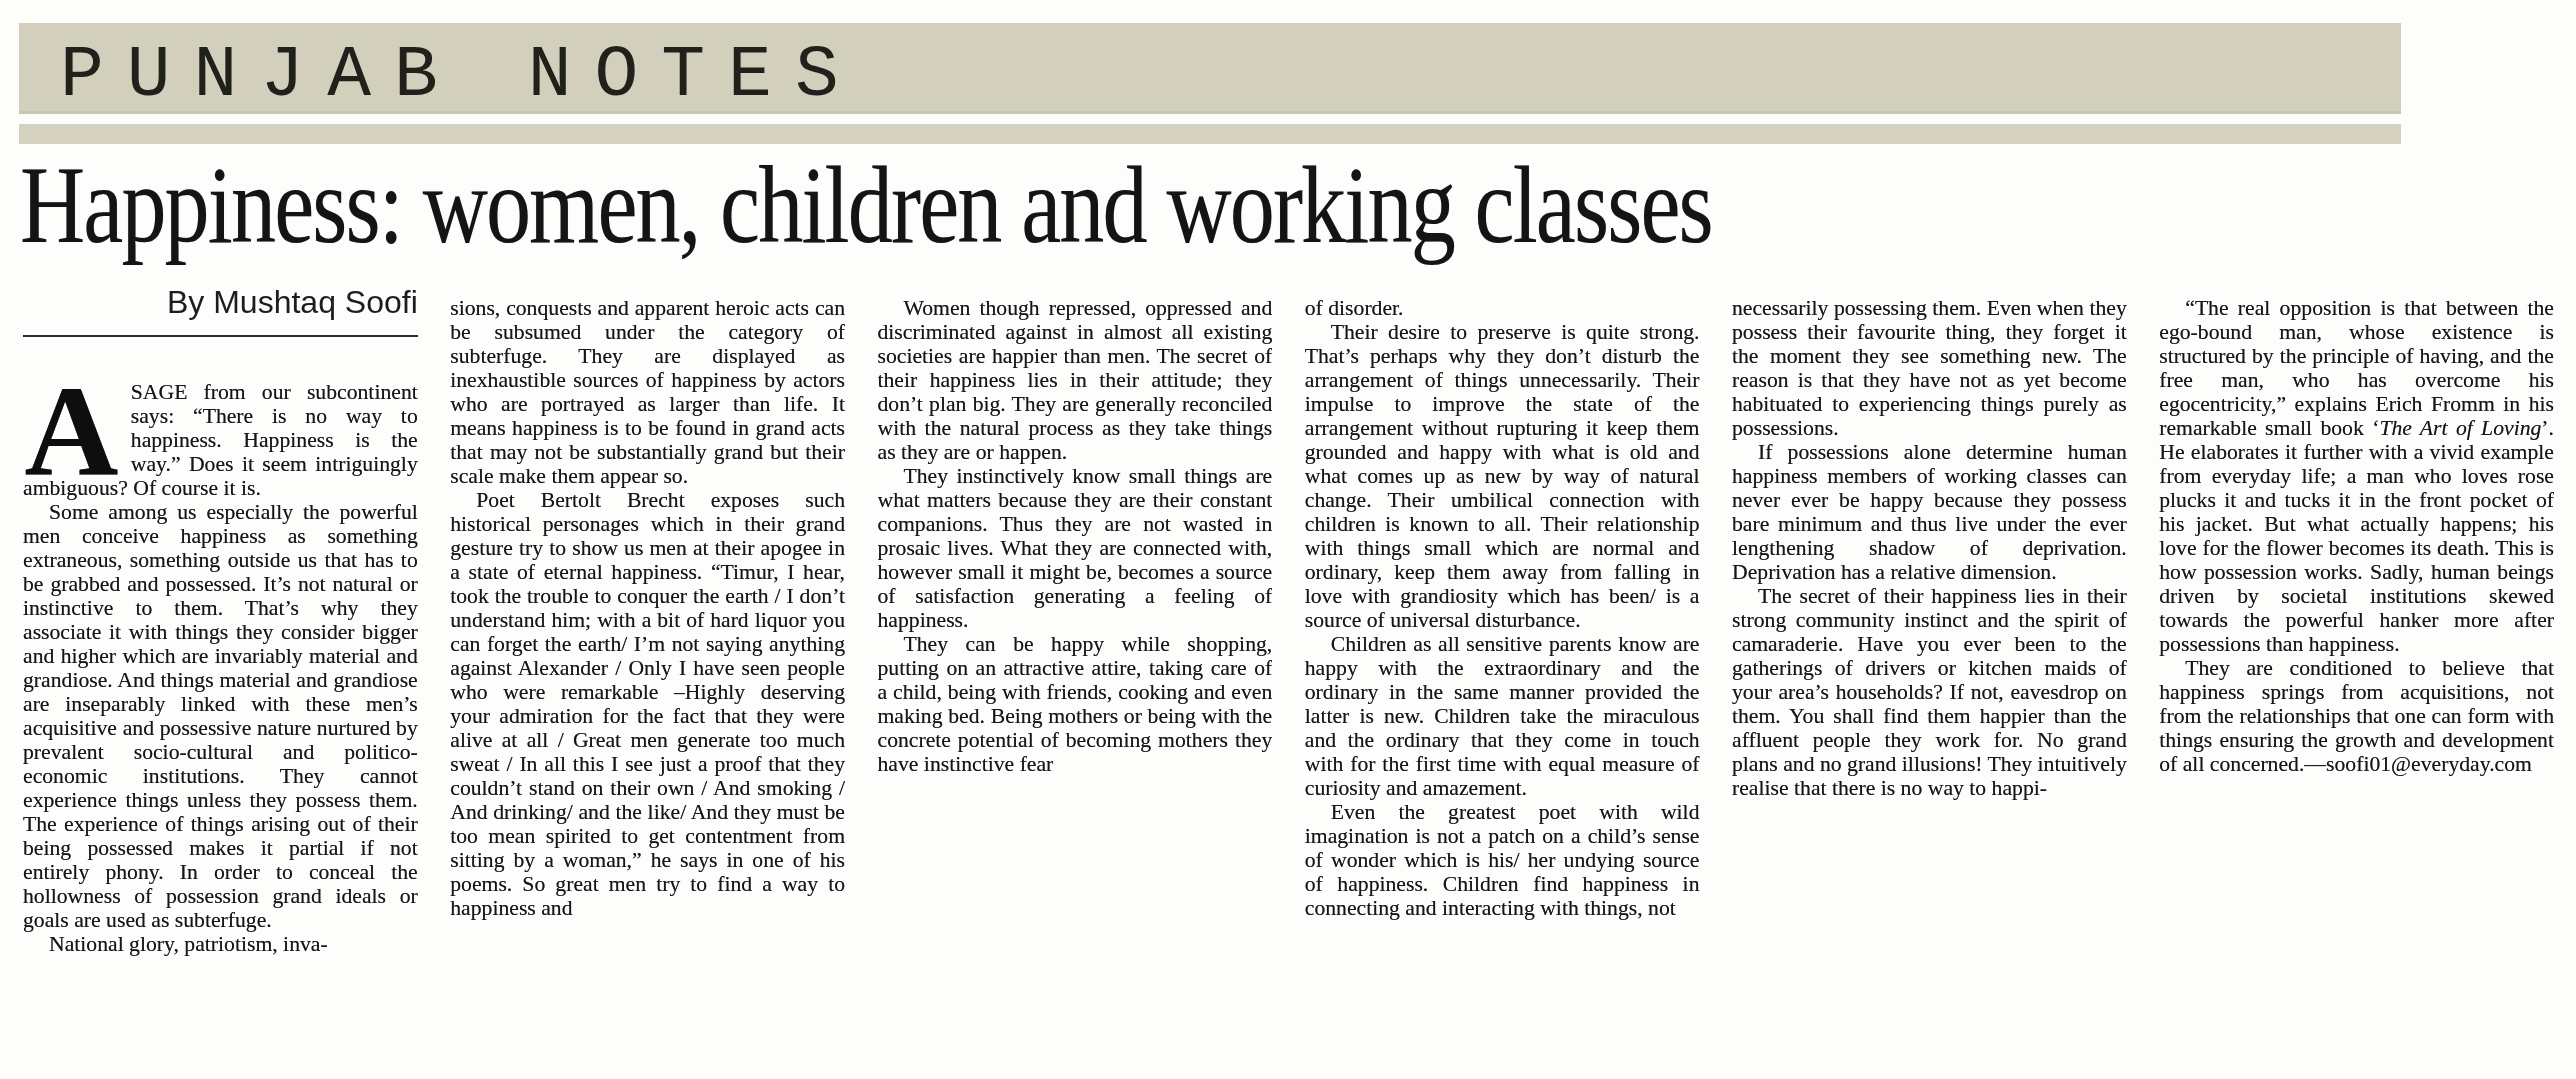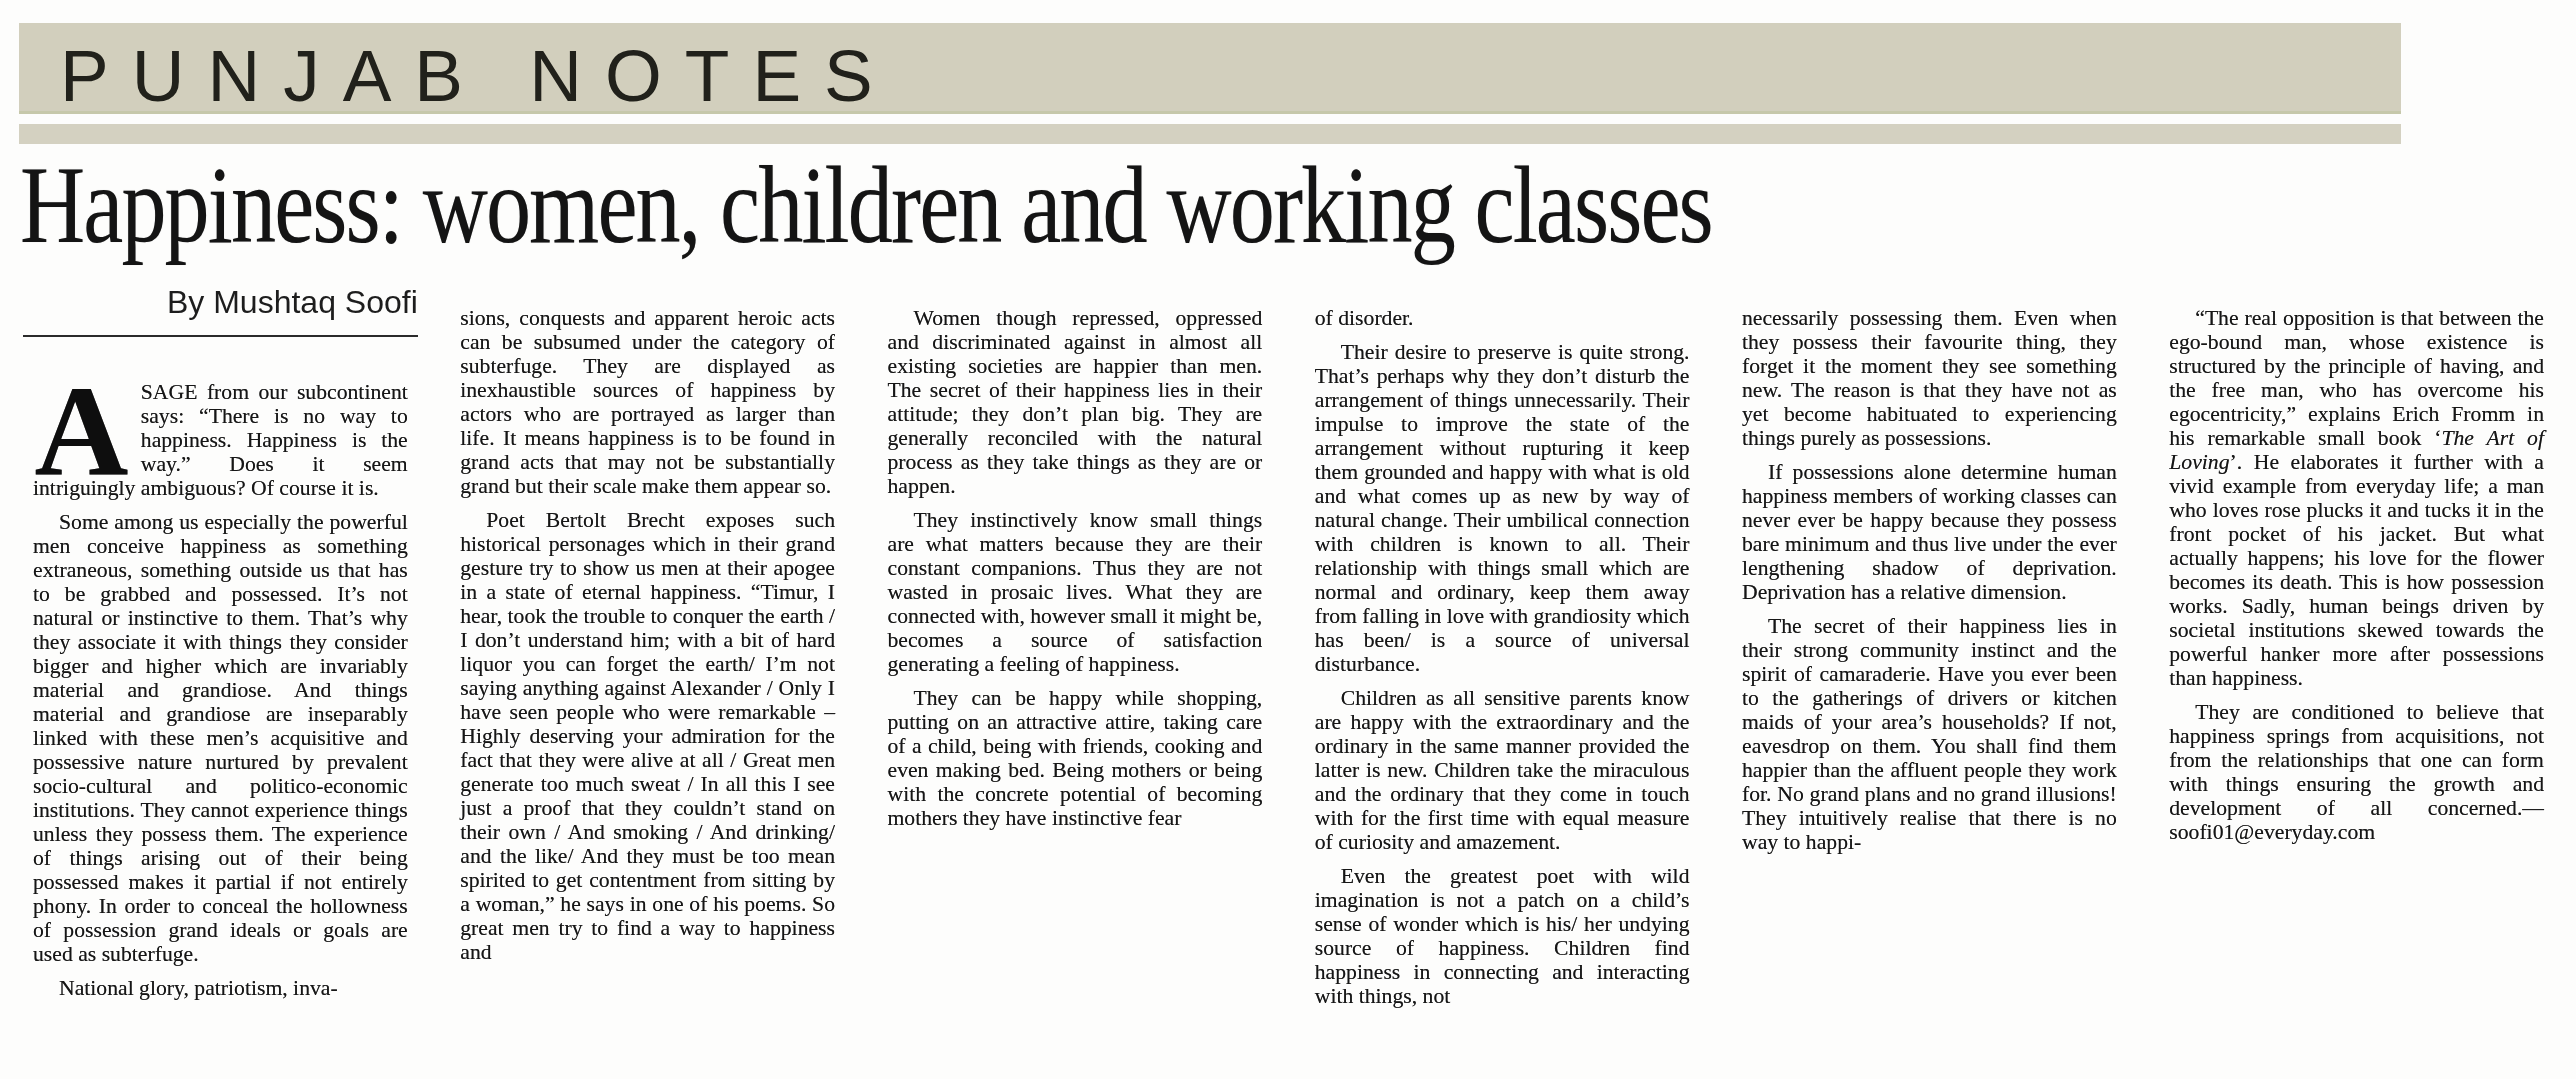--- a/index.html
+++ b/index.html
@@ -7,21 +7,21 @@
     position:relative; width:2576px; height:1079px;
     background:#fdfdfc; overflow:hidden;
     font-family:"Liberation Serif", serif;
   }
   .masthead-bar{
     position:absolute; left:19.4px; top:23px; width:2382px; height:91px;
     box-sizing:border-box; border-bottom:3.9px solid #c6c8aa;
   }
   .masthead-title{
     position:absolute; left:60px; top:39px;
-    font-family:Liberation Sans, sans-serif;
+    font-family:Liberation Mono, monospace;
     font-size:73px; line-height:1; font-weight:400;
     letter-spacing:23px; color:#21211b; white-space:nowrap;
   }
   .accent-strip{
     position:absolute; left:19.4px; top:124px; width:2382px; height:20px;
   }
   .headline{
     position:absolute; left:20px; top:147px;
     font-size:110px; line-height:116px; font-weight:400;
     letter-spacing:-2.3px; color:#141414; white-space:nowrap;
@@ -36,21 +36,21 @@
   .col.body-offset{ padding-top:10.8px; }
   .byline{
     font-family:"Liberation Sans", sans-serif;
     font-size:32px; line-height:34px; color:#1d1d1d; padding-left:4.6px;
     white-space:nowrap;
     text-align:right;
   }
   .byline-rule{ margin-top:15.5px; height:2.3px; background:#2b2b2b; }
   .col1-body{ margin-top:43px; }
   p.article-p{
-    margin:10px; text-align:justify; font-size:21.7px; line-height:24px;
+    margin:0; text-align:justify; font-size:21.7px; line-height:24px;
     color:#161616; text-shadow:0 0 0.4px rgba(0,0,0,.55);
     hyphens:auto; -webkit-hyphens:auto;
   }
   p.article-p.ind{ text-indent:26px; }
   .dropcap{
     float:left; font-weight:700; font-size:130px; line-height:87px;
     margin:7.7px 12.4px 0 1.5px; color:#0e0e0e;
     font-family:"Liberation Serif", serif;
   }
   .it{ font-style:italic; }

